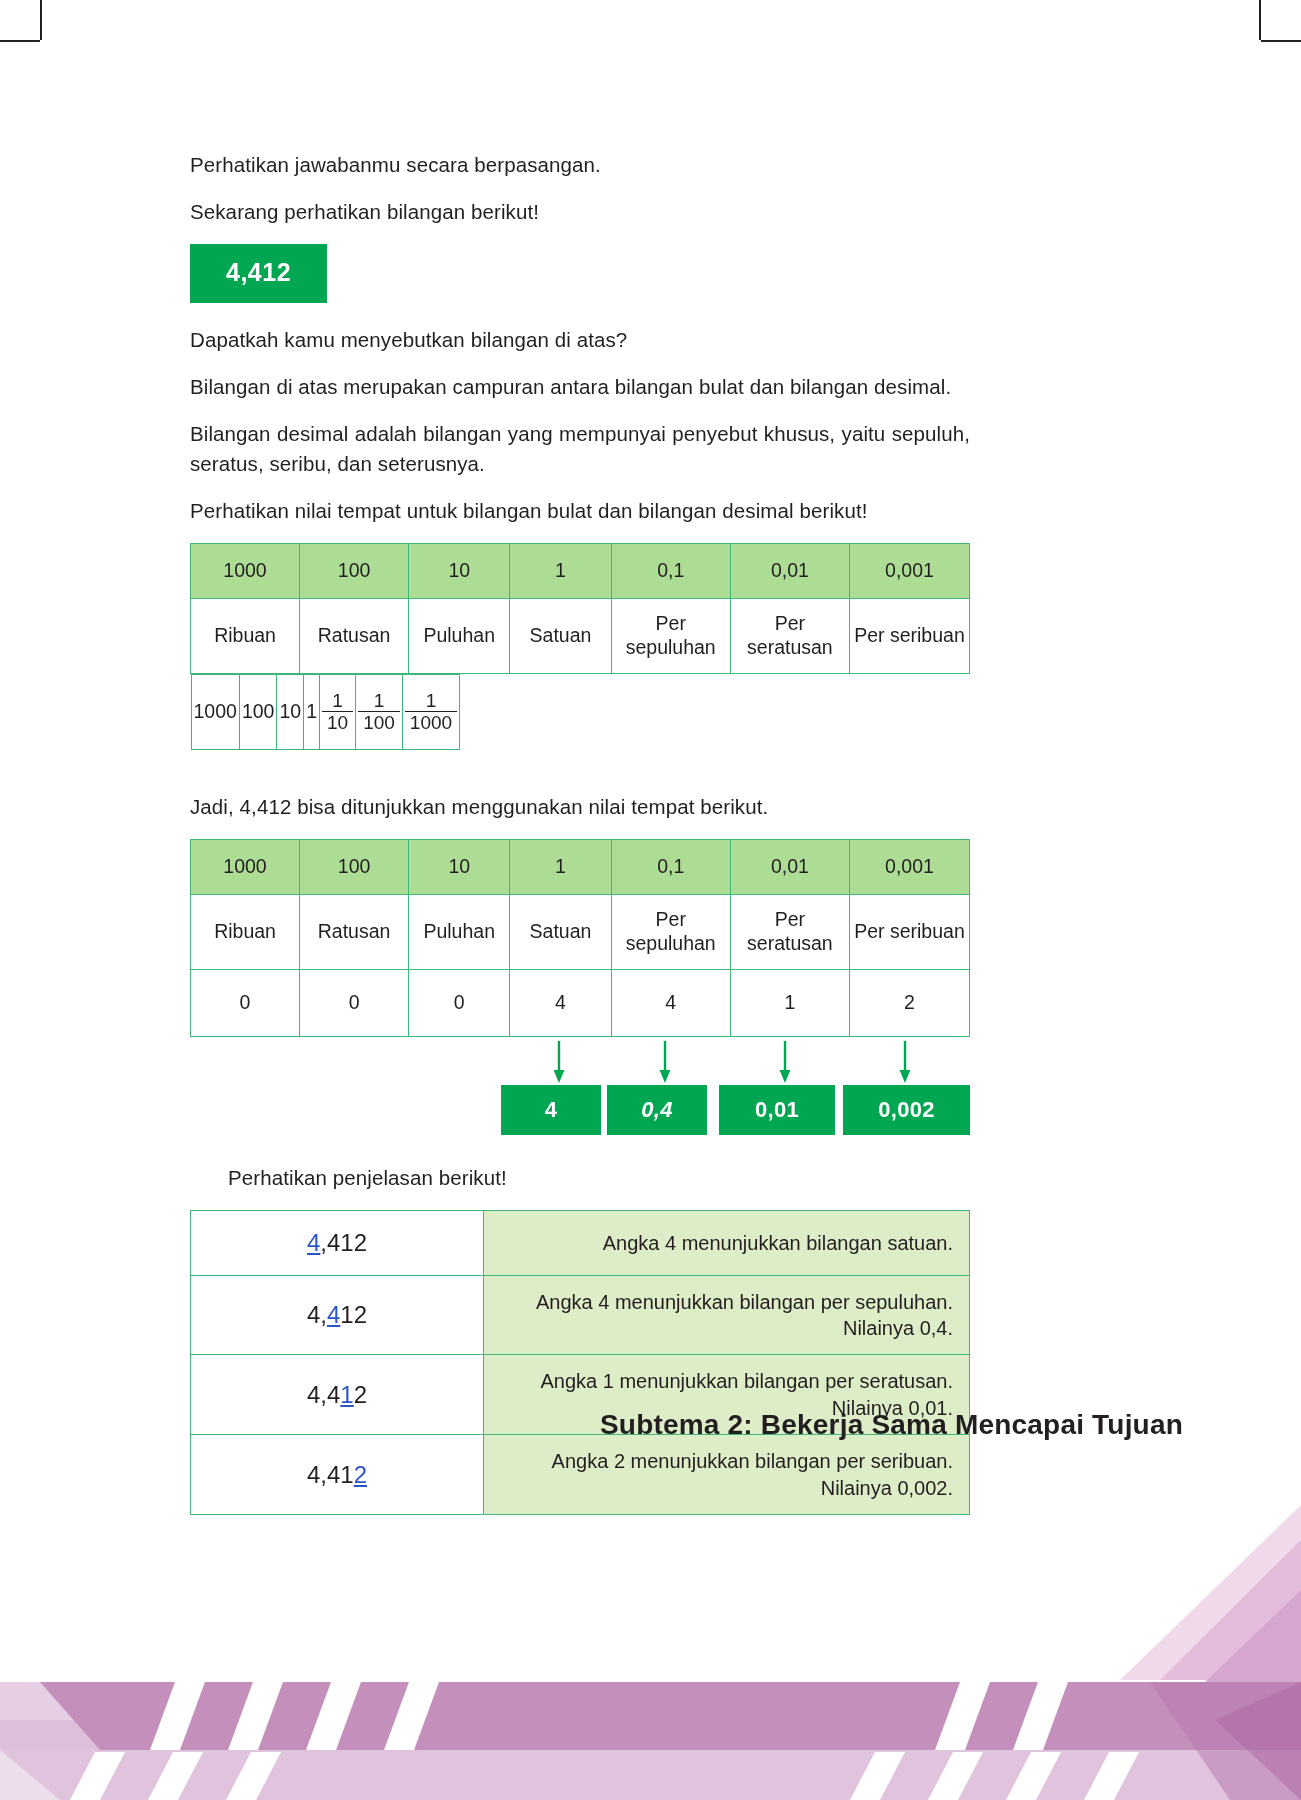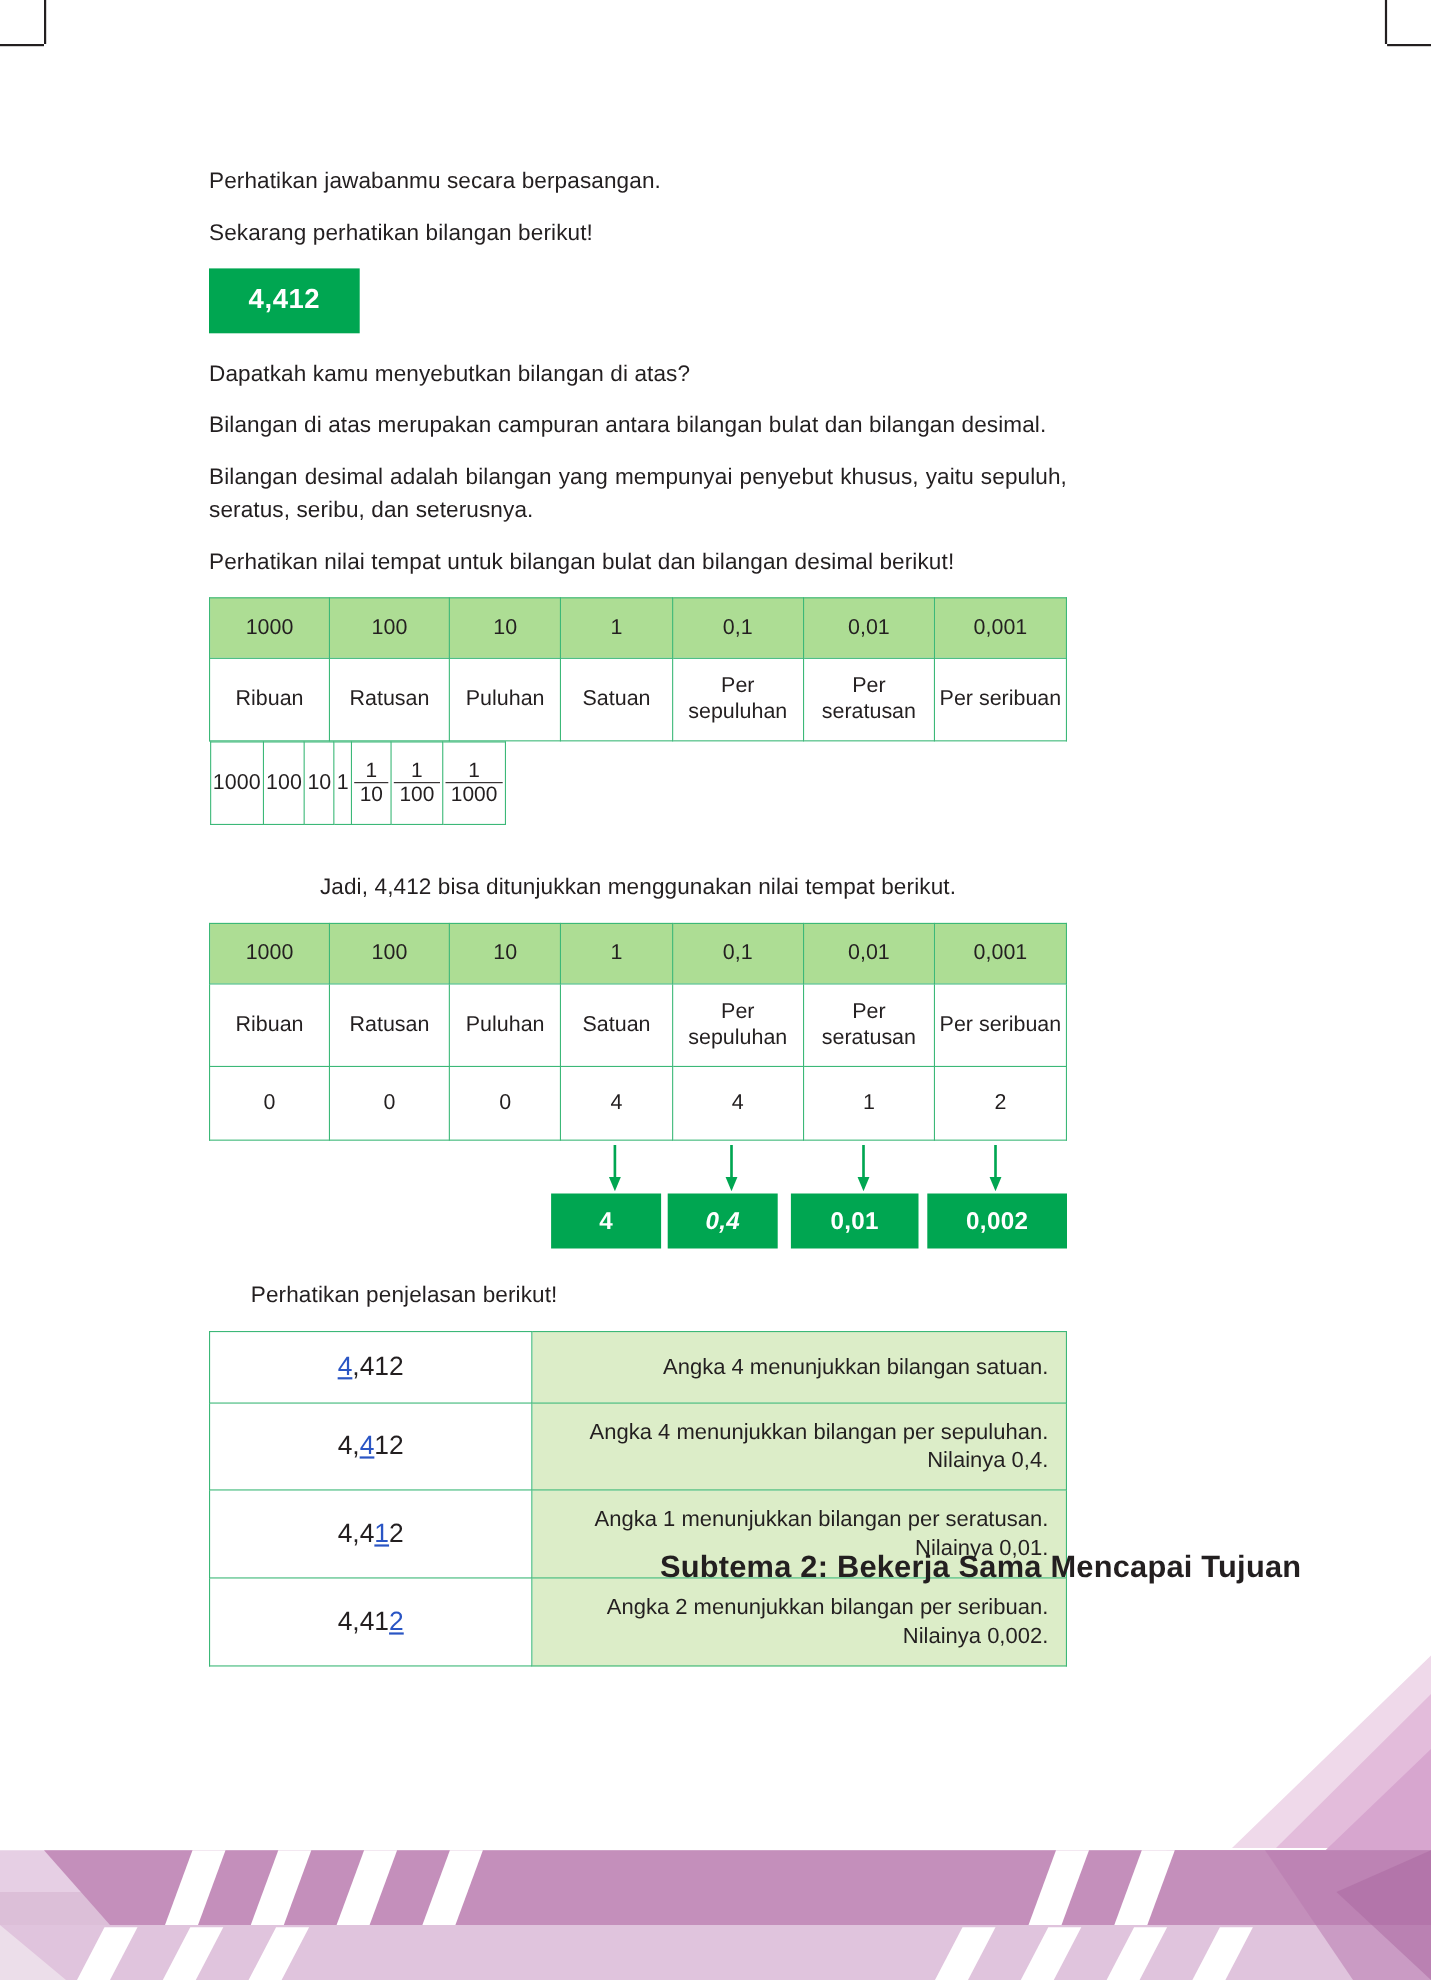--- a/index.html
+++ b/index.html
@@ -257,21 +257,21 @@
         <td>
           <span class="frac">
             <span class="num">1</span>
             <span class="den">1000</span>
           </span>
         </td>
       </tr>
     </tbody>
   </table>
 
-  <p class="body-text" style="margin-top:42px;text-align:center;">Jadi, 4,412 bisa ditunjukkan menggunakan nilai tempat berikut.</p>
+  <p class="body-text" style="margin-top:42px;">Jadi, 4,412 bisa ditunjukkan menggunakan nilai tempat berikut.</p>
 
   <table class="pv">
     <colgroup>
       <col style="width:14.0%">
         <col style="width:14.0%">
         <col style="width:13.0%">
       <col style="width:13.0%">
         <col style="width:15.3%">
         <col style="width:15.3%">
         <col style="width:15.4%">

